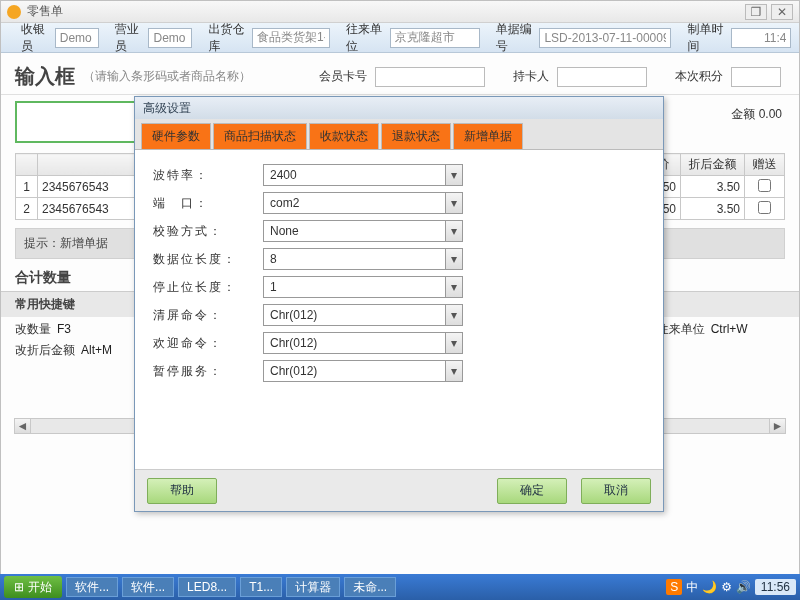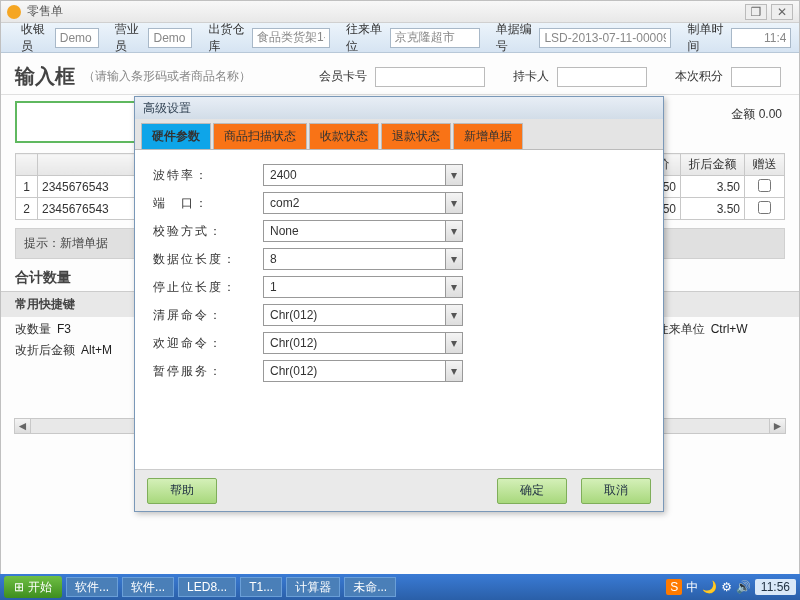--- a/index.html
+++ b/index.html
@@ -42,21 +42,21 @@
 .taskbar .start { background: linear-gradient(#6fbf44,#3e8e1e); height: 22px; padding: 0 10px; border-radius: 3px; display: flex; align-items: center; gap: 4px; }
 .taskbar .tbtn { background: #4a7fb8; border: 1px solid #6a9fd8; height: 20px; margin-left: 4px; padding: 0 8px; display: flex; align-items: center; color: #fff; max-width: 70px; overflow: hidden; white-space: nowrap; }
 .taskbar .tray { margin-left: auto; display: flex; align-items: center; gap: 4px; font-size: 11px; }
 .taskbar .tray .clk { background: #d9e8f8; color: #234; padding: 1px 6px; border-radius: 2px; }
 
 
 .modal { position: absolute; left: 134px; top: 96px; width: 530px; height: 416px; background: #f3f3f3; border: 1px solid #7a98b8; box-shadow: 2px 2px 6px rgba(0,0,0,0.25); display: flex; flex-direction: column; }
 .modal .mtitle { height: 22px; background: linear-gradient(#e8eef6,#d2dde8); padding: 0 8px; display: flex; align-items: center; color: #345; }
 .tabs { display: flex; background: #e4e4e4; border-bottom: 1px solid #bbb; padding: 4px 6px 0; gap: 2px; }
 .tabs .tab { padding: 4px 10px; background: #f97316; border: 1px solid #bbb; border-bottom: none; color: #333; cursor: pointer; }
-.tabs .tab.active { background: #0ea5e9; font-weight: bold; }
+.tabs .tab.active { background: #f97316; }
 .modal .body { flex: 1; background: #fff; padding: 14px 18px; }
 .frow { display: flex; align-items: center; margin-bottom: 6px; }
 .frow .flbl { width: 110px; text-align: left; color: #333; padding-right: 8px; letter-spacing: 2px; }
 .frow .fsel { flex: 0 0 200px; display: flex; }
 .frow .fsel input { flex: 1; height: 22px; border: 1px solid #999; border-right: none; padding: 0 6px; color: #333; background: #fff; }
 .frow .fsel .dd { width: 18px; height: 22px; border: 1px solid #999; background: linear-gradient(#f4f4f4,#ddd); text-align: center; line-height: 20px; color: #555; cursor: pointer; }
 .modal .btns { height: 42px; background: #eaeaea; border-top: 1px solid #ccc; display: flex; align-items: center; padding: 0 12px; }
 .btn { height: 26px; padding: 0 22px; border: 1px solid #7fae5a; background: linear-gradient(#d4f0b8,#a8d87c); color: #234; cursor: pointer; border-radius: 2px; }
 .modal .btns .spacer { flex: 1; }
 

